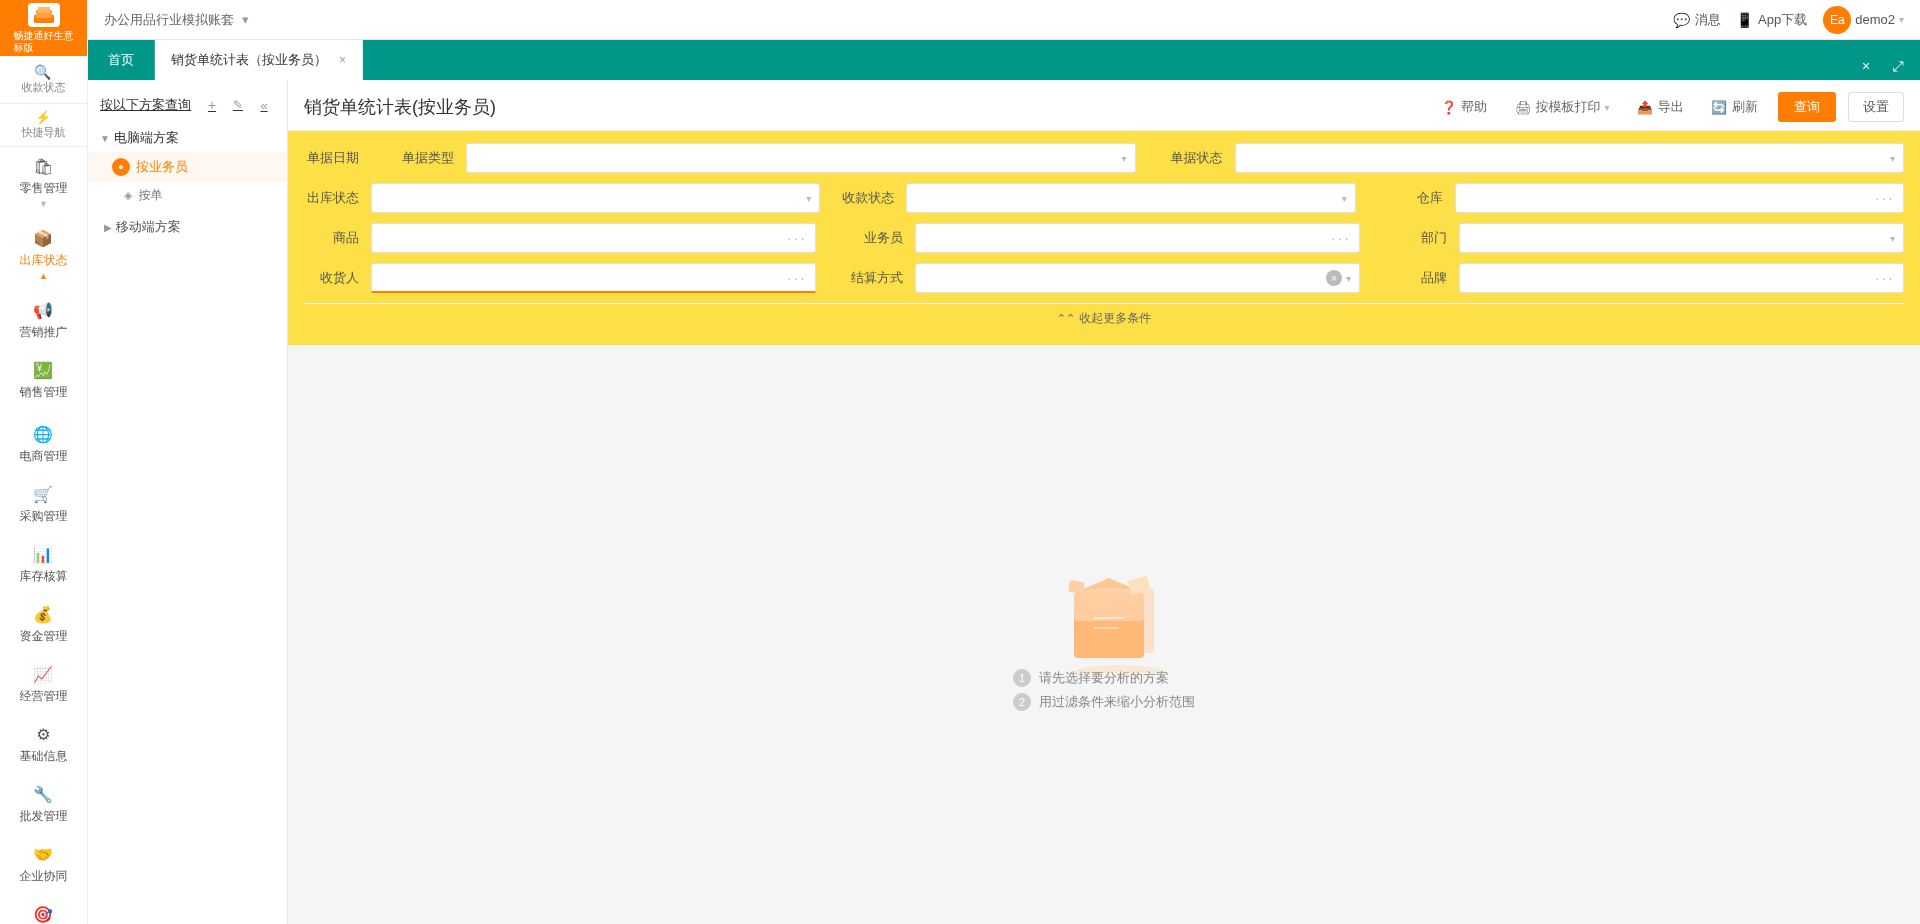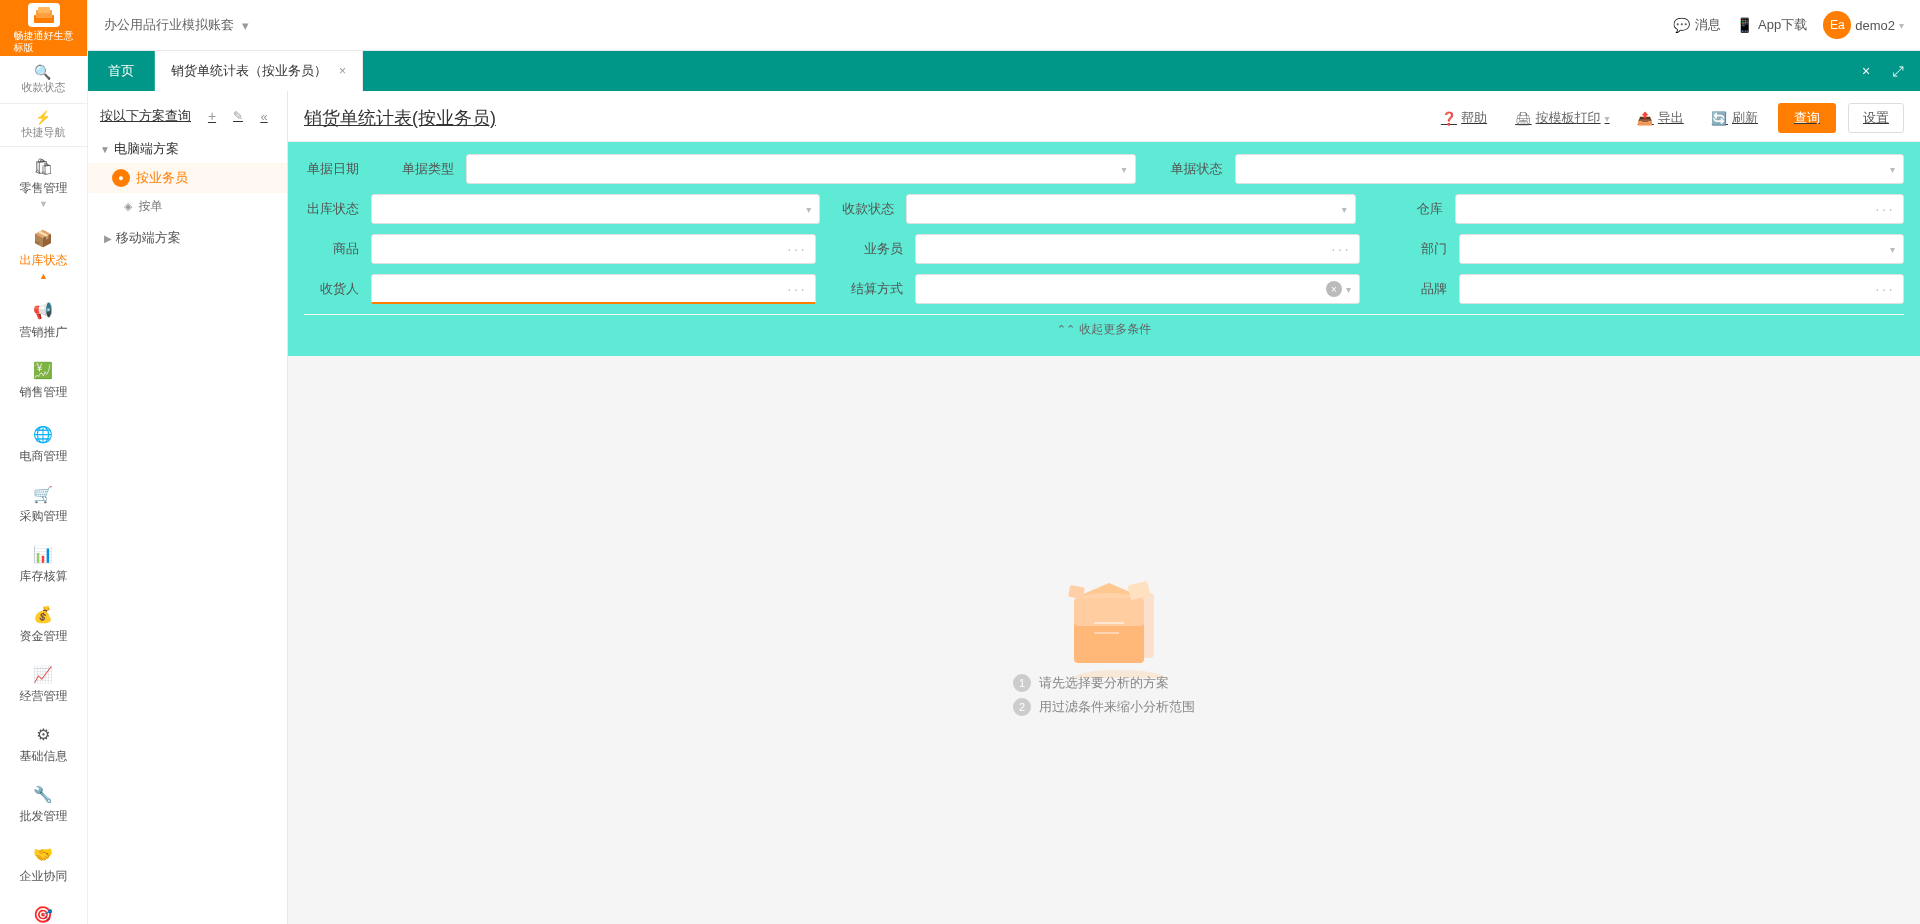--- a/index.html
+++ b/index.html
@@ -82,21 +82,21 @@
     
     .main-area {
       flex: 1;
       display: flex;
       flex-direction: column;
       overflow: hidden;
     }
 
     
     .top-header {
-      height: 51px;
+      height: 40px;
       background: #fff;
       border-bottom: 1px solid #e8e8e8;
       display: flex;
       align-items: center;
       justify-content: space-between;
       padding: 0 16px;
       flex-shrink: 0;
     }
     .top-header-left {
       display: flex;
@@ -128,21 +128,21 @@
       justify-content: center;
       color: #fff;
       font-size: 12px;
     }
 
     
     .tab-bar {
       height: 40px;
       background: #009688;
       display: flex;
-      align-items: center;
+      align-items: flex-end;
       padding: 0;
       flex-shrink: 0;
     }
     .tab-home {
       height: 40px;
       padding: 0 20px;
       display: flex;
       align-items: center;
       color: #fff;
       font-size: 13px;
@@ -296,21 +296,20 @@
 
     
     .page-title-bar {
       display: flex;
       align-items: center;
       justify-content: space-between;
       padding: 12px 16px 8px;
       background: #fff;
       border-bottom: 1px solid #f0f0f0;
       flex-shrink: 0;
-      text-decoration: underline;
     }
     .page-title {
       font-size: 18px;
       font-weight: 500;
       color: #333;
     }
     .page-actions {
       display: flex;
       align-items: center;
       gap: 12px;
@@ -342,21 +341,21 @@
       padding: 5px 14px;
       border-radius: 3px;
       font-size: 13px;
       cursor: pointer;
       font-family: inherit;
     }
 
     
     .filter-area {
       padding: 12px 16px;
-      background: #5eead4;
+      background: #fde047;
       flex-shrink: 0;
     }
     .filter-row {
       display: flex;
       align-items: center;
       gap: 12px;
       margin-bottom: 10px;
     }
     .filter-row:last-child { margin-bottom: 0; }
     .filter-label {

